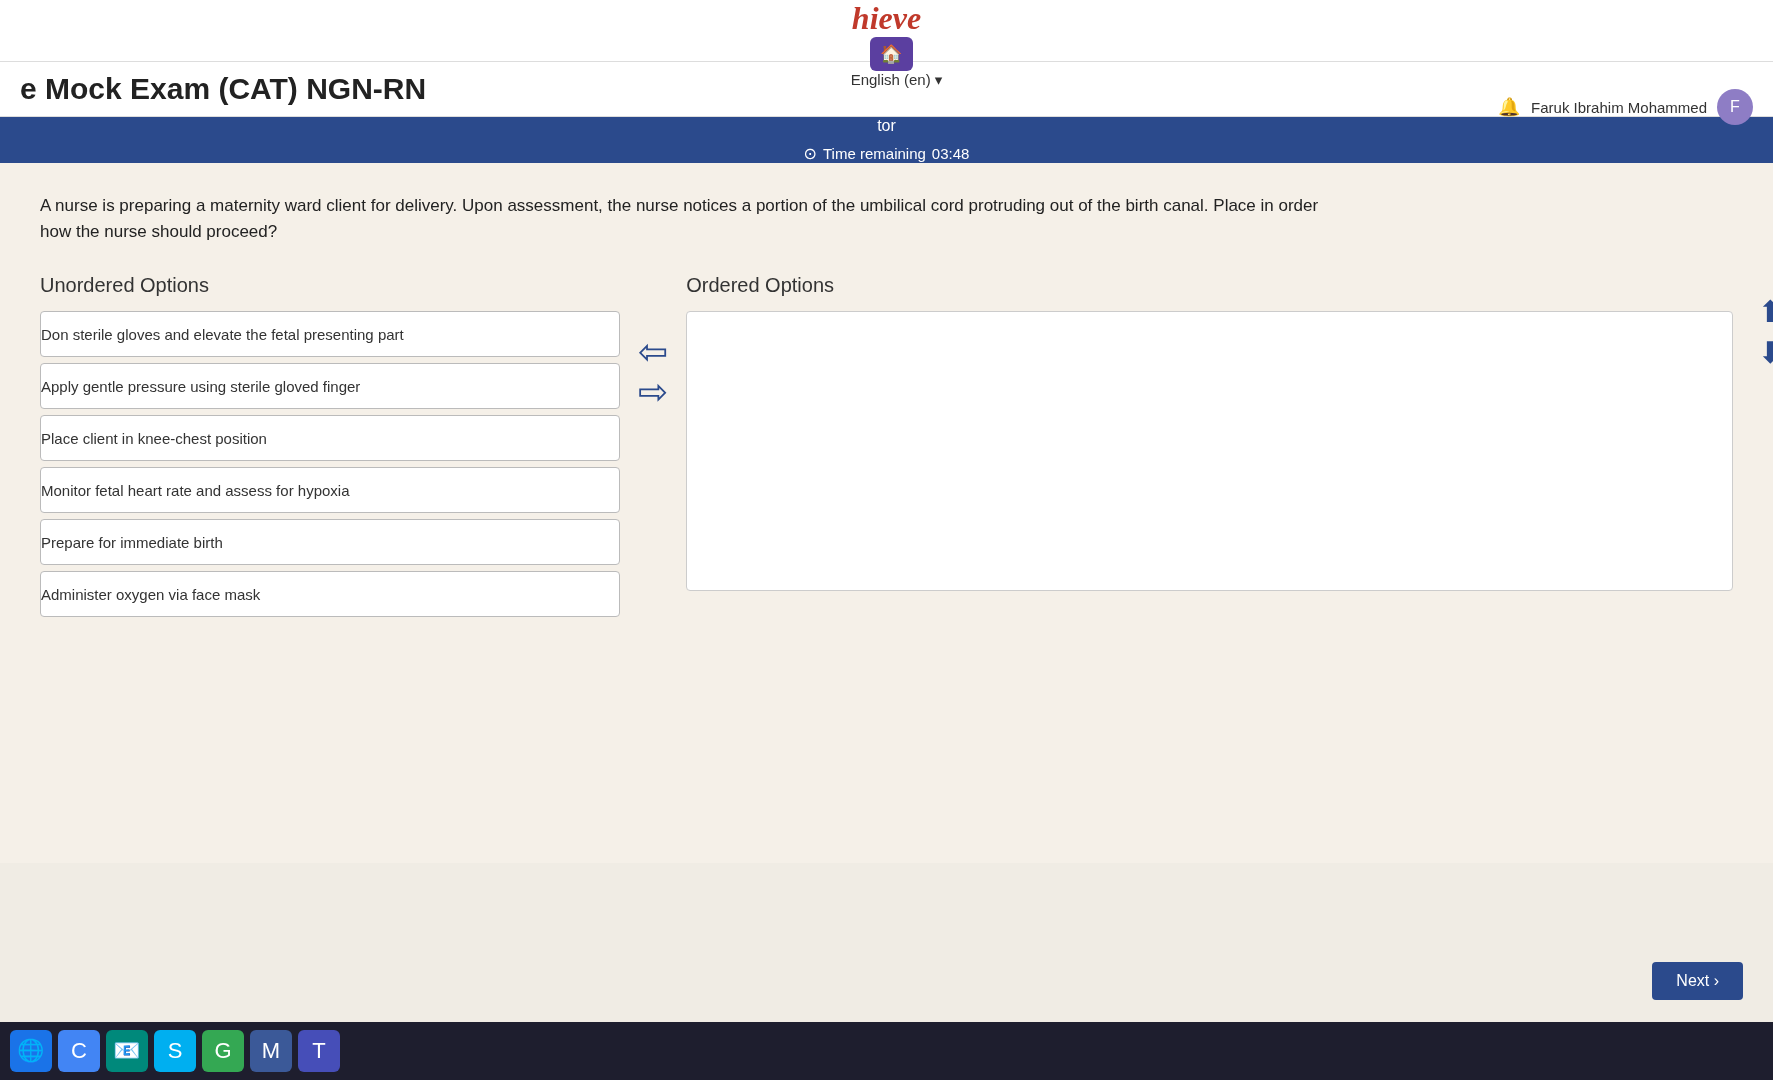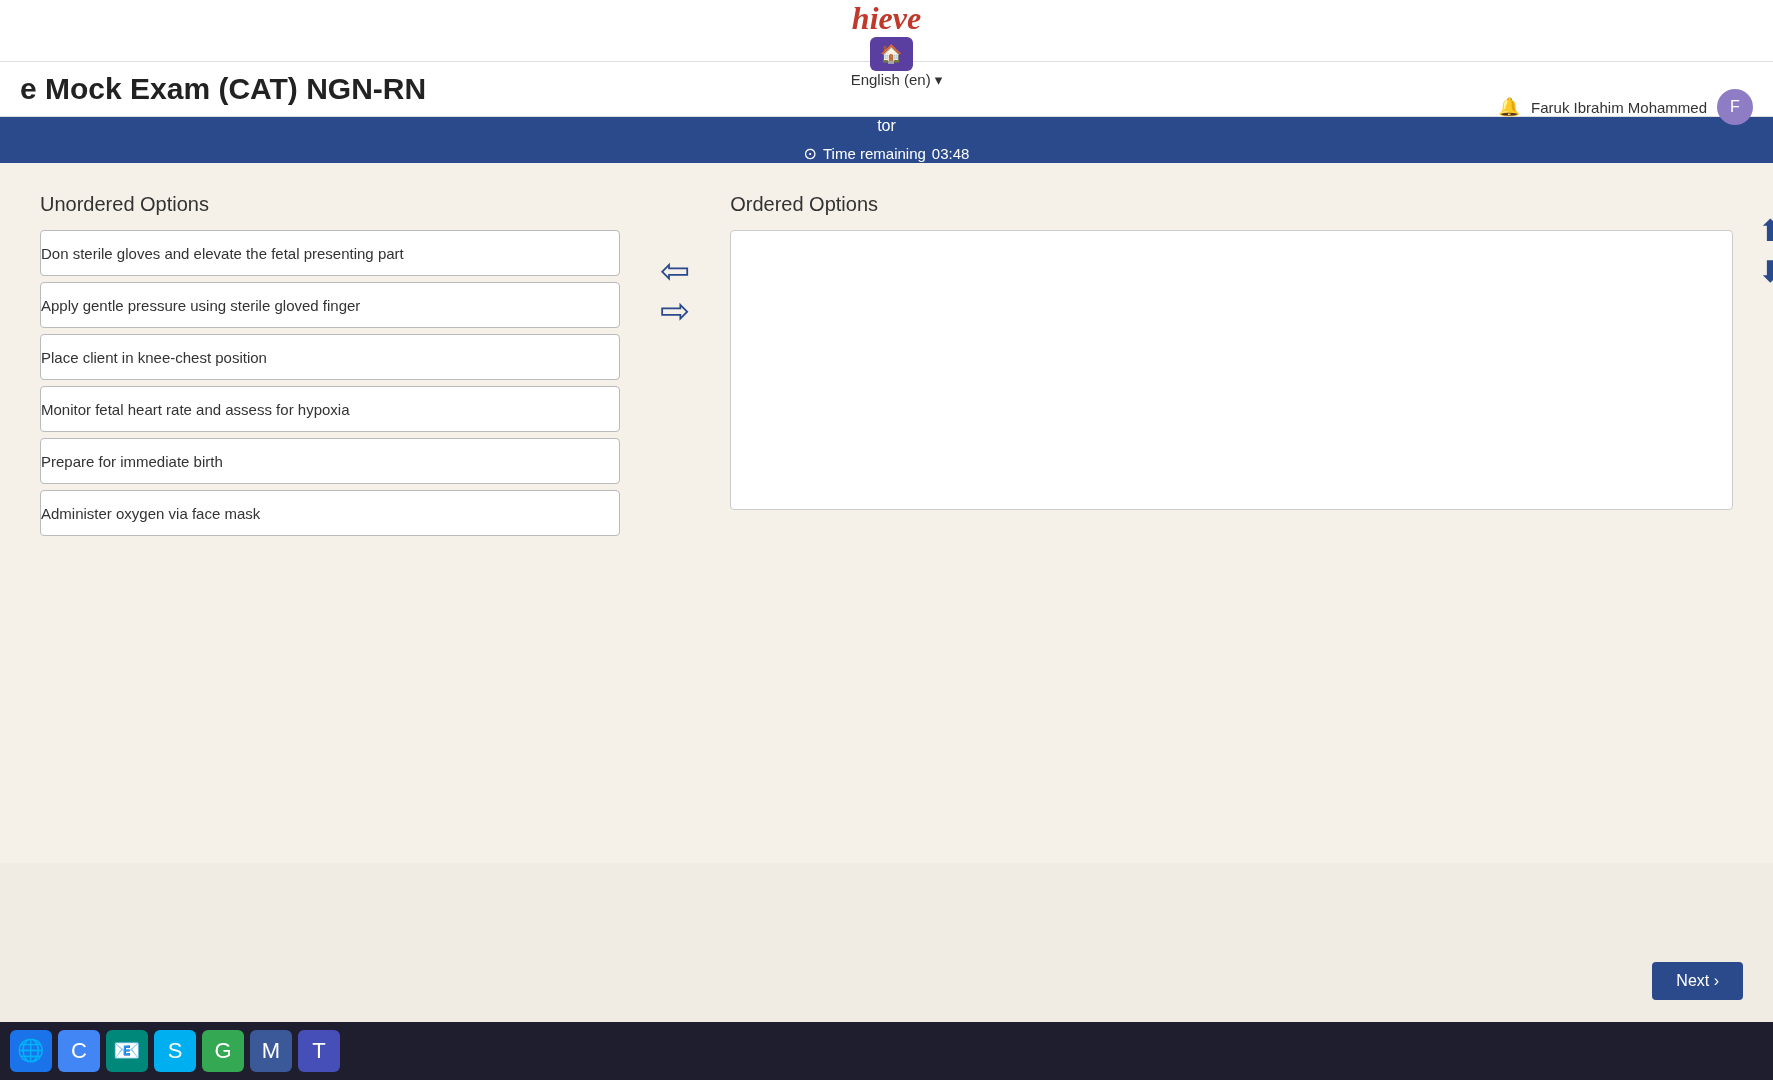--- a/index.html
+++ b/index.html
@@ -108,21 +108,21 @@
     .question-text {
       font-size: 17px;
       color: #222;
       margin-bottom: 30px;
       line-height: 1.5;
       max-width: 1300px;
     }
 
     .columns-wrapper {
       display: flex;
-      gap: 40px;
+      gap: 18px;
       align-items: flex-start;
     }
 
     
     .unordered-section {
       flex: 0 0 580px;
     }
     .section-heading {
       font-size: 20px;
       color: #333;
@@ -256,20 +256,21 @@
   <span class="blue-bar-left">tor</span>
   <div class="timer">
     <span class="timer-icon">⊙</span>
     <span>Time remaining</span>
     <span>03:48</span>
   </div>
 </div>
 
 <div class="main-content">
 
+  <p class="question-text">A nurse is preparing a maternity ward client for delivery. Upon assessment, the nurse notices a portion of the umbilical cord protruding out of the birth canal. Place in order how the nurse should proceed?</p>
 
   <div class="columns-wrapper">
 
     <div class="unordered-section">
       <h3 class="section-heading">Unordered Options</h3>
       <div class="options-list" id="unordered-list">
       <div class="option-item">Don sterile gloves and elevate the fetal presenting part</div>
           <div class="option-item">Apply gentle pressure using sterile gloved finger</div>
           <div class="option-item">Place client in knee-chest position</div>
           <div class="option-item">Monitor fetal heart rate and assess for hypoxia</div>

